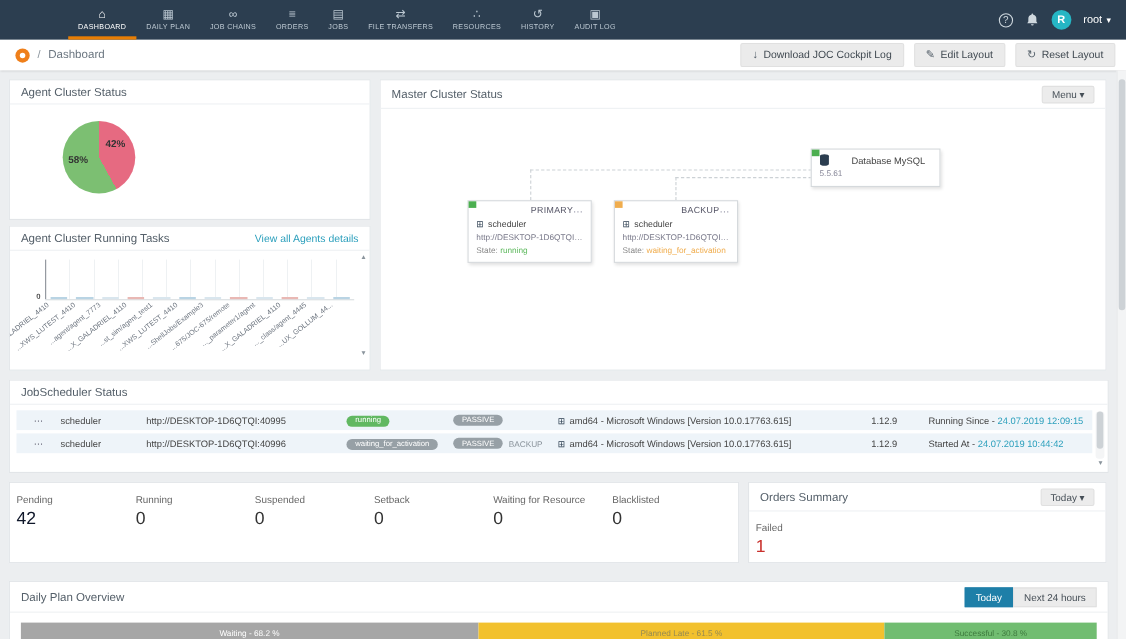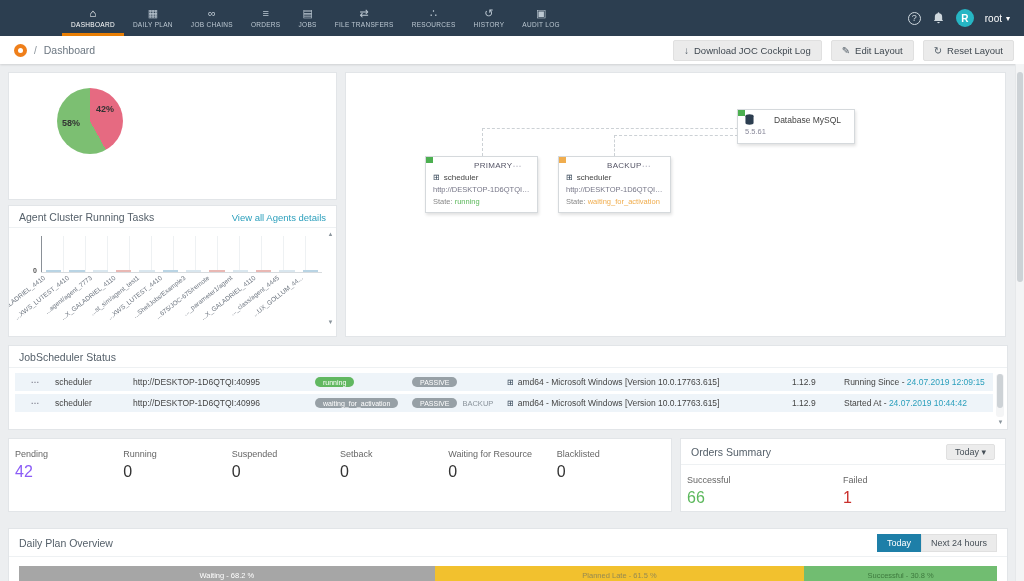--- a/index.html
+++ b/index.html
@@ -59,21 +59,21 @@
   .vscroll { position:absolute; right:2px; top:2px; bottom:2px; width:8px; background:#f4f5f6; border-radius:3px; }
   .vscroll .thumb { position:absolute; left:1px; right:1px; background:#cdd2d6; border-radius:3px; }
   .sarrow { position:absolute; right:1px; width:9px; text-align:center; font-size:6px; color:#8a949c; }
 
   
   .master-body { position:relative; height:238px; }
   .dash-h { position:absolute; border-top:1px dashed #ccd1d5; height:0; }
   .dash-v { position:absolute; border-left:1px dashed #ccd1d5; width:0; }
   .node { position:absolute; background:#fff; border:1px solid #d5d9dc; box-shadow:1px 2px 3px rgba(0,0,0,.12); padding:4px 7px; }
   .node-corner { position:absolute; top:0; left:0; width:7px; height:6px; }
-  .node-top { display:flex; justify-content:flex-start; align-items:center;padding-left:41px; }
+  .node-top { display:flex; justify-content:flex-end; align-items:center;padding-left:41px; }
   .node-name { font-size:8px; color:#556; letter-spacing:.3px; }
   .node-dots { font-size:9px; color:#99a; cursor:pointer; line-height:4px; }
   .node-row { display:flex; align-items:center; gap:4px; margin-top:3px; font-size:8px; color:#444; }
   .win-ic { font-size:8px; color:#2c3e50; }
   .node-url { font-size:7.5px; color:#778; margin-top:3px; white-space:nowrap; overflow:hidden; text-overflow:ellipsis; max-width:100px; }
   .node-state { font-size:7.5px; color:#888; margin-top:3px; }
   .db-title { display:flex; align-items:center; gap:20px; font-size:8.5px; color:#444; }
   .db-ver { font-size:7.5px; color:#889; margin-top:2px; }
 
   
@@ -183,20 +183,23 @@
       <div class="tbtn">
         <span class="tic">↻</span>
         <span>Reset Layout</span>
       </div>
     </div>
 </div>
 
 <div>
 
   <div class="panel" style="left:8px; top:72px; width:329px; height:128px;">
+    <div class="phead">
+      <span class="ptitle">Agent Cluster Status</span>
+    </div>
     <div class="pie-wrap">
       <div class="pie" id="pieChart" style="background: conic-gradient(rgb(230, 106, 129) 0deg, rgb(230, 106, 129) 42%, rgb(124, 191, 114) 42%, rgb(124, 191, 114) 100%);">
         <span class="pie-lbl" id="pieLbl0" style="top:16px; right:9px;">42%</span>
         <span class="pie-lbl" id="pieLbl1" style="top:30px; left:5px;">58%</span>
       </div>
     </div>
   </div>
 
   <div class="panel" style="left:8px; top:205px; width:329px; height:132px;">
     <div class="phead">
@@ -235,20 +238,26 @@
           <span class="xlab" style="right: 73.4px;">...X_GALADRIEL_4110</span>
           <span class="xlab" style="right: 50px;">..._class/agent_4445</span>
           <span class="xlab" style="right: 26.6px;">...UX_GOLLUM_44...</span>
         </div>
       <span class="sarrow" style="top:3px;">▲</span>
       <span class="sarrow" style="bottom:3px;">▼</span>
     </div>
   </div>
 
   <div class="panel" style="left:345px; top:72px; width:661px; height:265px;">
+    <div class="phead">
+      <span class="ptitle">Master Cluster Status</span>
+      <span class="pbtn">
+        <span>Menu</span> <span>▾</span>
+      </span>
+    </div>
     <div class="master-body" id="masterBody">
       <div class="dash-h" style="left:136px; top:55px; width:256px;"></div>
       <div class="dash-v" style="left:136px; top:55px; height:28px;"></div>
       <div class="dash-h" style="left:268px; top:62px; width:124px;"></div>
       <div class="dash-v" style="left:268px; top:62px; height:21px;"></div>
     <div class="node" style="left: 79px; top: 83px; width: 113px; min-height: 57px;">
           <span class="node-corner" style="background: rgb(76, 175, 80);"></span>
           <div class="node-top">
             <span class="node-name">PRIMARY</span>
             <span class="node-dots">⋯</span>
@@ -327,21 +336,21 @@
     <div class="vscroll" style="top:28px; bottom:12px; right:3px;">
         <div class="thumb" style="top:0; height:34px;"></div>
       </div>
     <span class="sarrow" style="bottom:4px; right:2px;">▼</span>
   </div>
 
   <div class="panel" style="left:8px; top:438px; width:664px; height:74px;">
     <div class="stats-row" id="ordersStats">
         <div class="stat">
           <div class="slbl">Pending</div>
-          <div class="sval" style="color: #8b5cf6;">42</div>
+          <div class="sval" style="color: #0f172a;">42</div>
         </div>
         <div class="stat">
           <div class="slbl">Running</div>
           <div class="sval" style="color: rgb(51, 51, 51);">0</div>
         </div>
         <div class="stat">
           <div class="slbl">Suspended</div>
           <div class="sval" style="color: rgb(51, 51, 51);">0</div>
         </div>
         <div class="stat">
@@ -361,24 +370,20 @@
 
   <div class="panel" style="left:680px; top:438px; width:326px; height:74px;">
     <div class="phead">
       <span class="ptitle">Orders Summary</span>
       <span class="pbtn">
         <span>Today</span> <span>▾</span>
       </span>
     </div>
     <div class="stats-row" id="summaryStats">
         <div class="stat">
-          <div class="slbl">Successful</div>
-          <div class="sval" style="color: rgb(92, 184, 92);">66</div>
-        </div>
-        <div class="stat">
           <div class="slbl">Failed</div>
           <div class="sval" style="color: rgb(201, 48, 44);">1</div>
         </div>
       </div>
   </div>
 
   <div class="panel" style="left:8px; top:528px; width:1000px; height:60px;">
     <div class="phead">
       <span class="ptitle">Daily Plan Overview</span>
       <div class="dp-btns" id="dpBtns">

